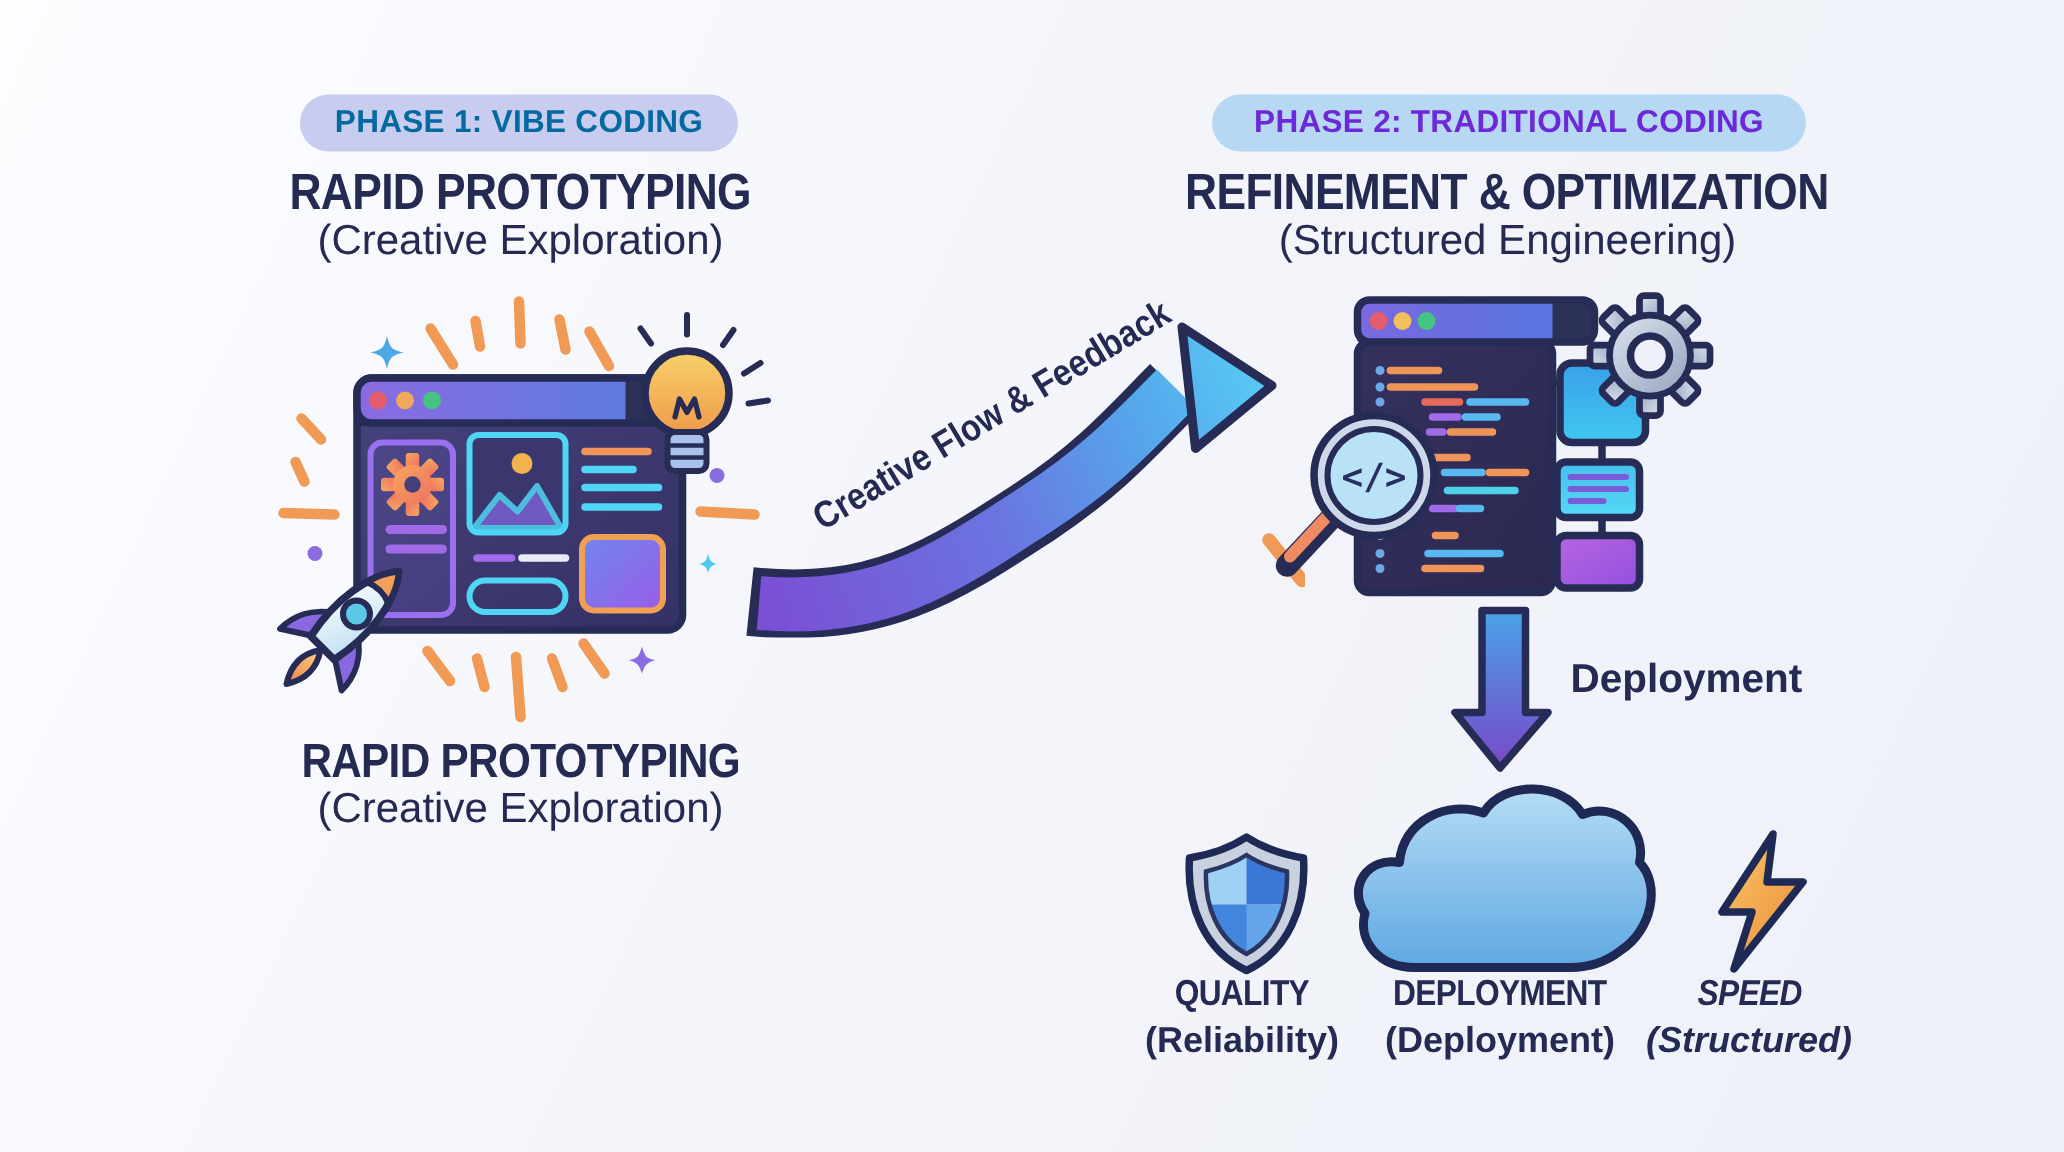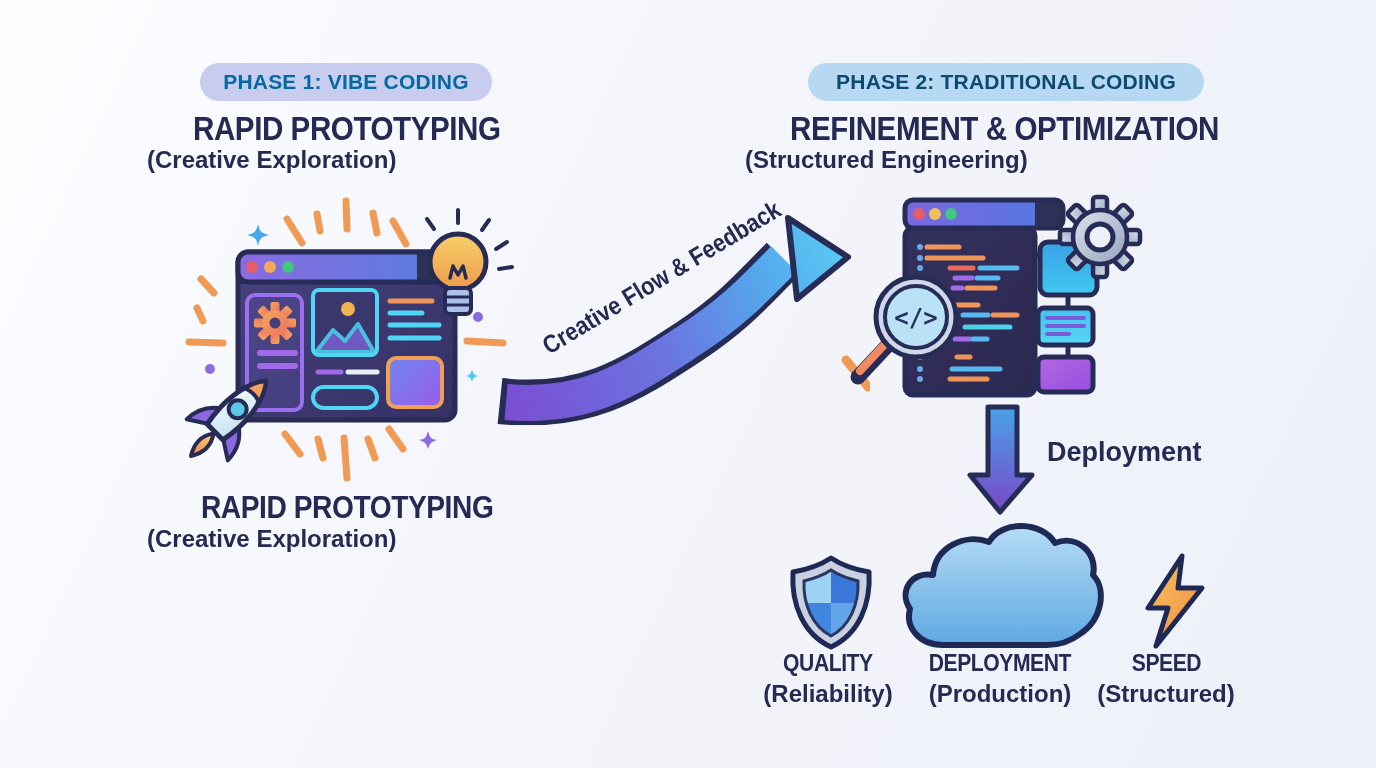--- a/index.html
+++ b/index.html
@@ -8,21 +8,21 @@
     background:linear-gradient(115deg,#fcfdff 0%,#f5f6fb 40%,#edf0f8 100%);
     font-family:"Liberation Sans", sans-serif; color:#252a52;
   }
   .abs { position:absolute; }
   .badge {
     display:flex; align-items:center; justify-content:center;
     border-radius:19px; font-size:21px; font-weight:bold; letter-spacing:.2px;
   }
   .h-title { font-size:34px; font-weight:bold; text-align:center; letter-spacing:-.5px; line-height:34px; }
   .h-title > span { display:inline-block; transform:scaleX(.87); transform-origin:center; }
-  .h-sub { font-size:24px; font-weight:bold; line-height:26px; }
+  .h-sub { font-size:28px; font-weight:normal; text-align:center; line-height:26px; }
   .cap-title { font-size:32px; font-weight:bold; text-align:center; letter-spacing:-.5px; line-height:32px; }
   .cap-title > span { display:inline-block; transform:scaleX(.88); transform-origin:center; }
   .outcome { text-align:center; width:210px; }
   .outcome .o-title { font-size:24px; font-weight:bold; line-height:30px; letter-spacing:-.5px; display:block; }
   .outcome .o-title > span{ display:inline-block; transform:scaleX(.88); transform-origin:center; }
   .outcome .o-sub { font-size:24px; font-weight:bold; line-height:24px; display:block; margin-top:4px; }
   .flow-label { font-size:25px; font-weight:bold; text-align:center; transform:rotate(-31deg); }
   .flow-label > span { display:inline-block; transform:scaleX(.88); transform-origin:center; white-space:nowrap; }
   .deploy-label { font-size:27px; font-weight:bold; }
   svg { display:block; }
@@ -33,21 +33,21 @@
 <div class="stage">
 
   <div class="abs badge" style="left:200px; top:63px; width:292px; height:38px; background:#c8cdef; color:#0369a1;">
     <span>PHASE 1: VIBE CODING</span>
   </div>
   <div class="abs h-title" style="left:147px; top:111px; width:400px;">
     <span>RAPID PROTOTYPING</span>
   </div>
   <div class="abs h-sub" style="left:147px; top:147px; width:400px;">(Creative Exploration)</div>
 
-  <div class="abs badge" style="left:808px; top:63px; width:396px; height:38px; background:#b6d8f2; color:#0c4a6e;">
+  <div class="abs badge" style="left:808px; top:63px; width:396px; height:38px; background:#b6d8f2; color:#6d28d9;">
     <span>PHASE 2: TRADITIONAL CODING</span>
   </div>
   <div class="abs h-sub" style="left:745px; top:147px; width:520px;">(Structured Engineering)</div>
   <div class="abs h-title" style="left:745px; top:111px; width:520px;">
     <span>REFINEMENT &amp; OPTIMIZATION</span>
   </div>
 
   <svg class="abs" style="left:165px; top:183px;" width="368" height="312" viewBox="0 0 368 312">
     <defs>
       <linearGradient id="barGrad" x1="0" y1="0" x2="1" y2="0">
@@ -396,20 +396,20 @@
     </defs>
     <path d="M44,4 L10,56 L30,56 L18,94 L64,36 L40,36 Z" fill="url(#boltGrad)" stroke="#1e2a55" stroke-width="5" stroke-linejoin="round"></path>
   </svg>
 
   <div class="abs outcome" style="left:723px; top:648px;">
     <span class="o-title"><span>QUALITY</span></span>
     <span class="o-sub">(Reliability)</span>
   </div>
   <div class="abs outcome" style="left:895px; top:648px;">
     <span class="o-title"><span>DEPLOYMENT</span></span>
-    <span class="o-sub">(Production)</span>
-  </div>
-  <div class="abs outcome" style="left:1061px; top:648px;">
+    <span class="o-sub">(Deployment)</span>
+  </div>
+  <div class="abs outcome" style="left:1061px; top:648px;font-style:italic;">
     <span class="o-title"><span>SPEED</span></span>
     <span class="o-sub">(Structured)</span>
   </div>
 
 </div>
 
 </body></html>

